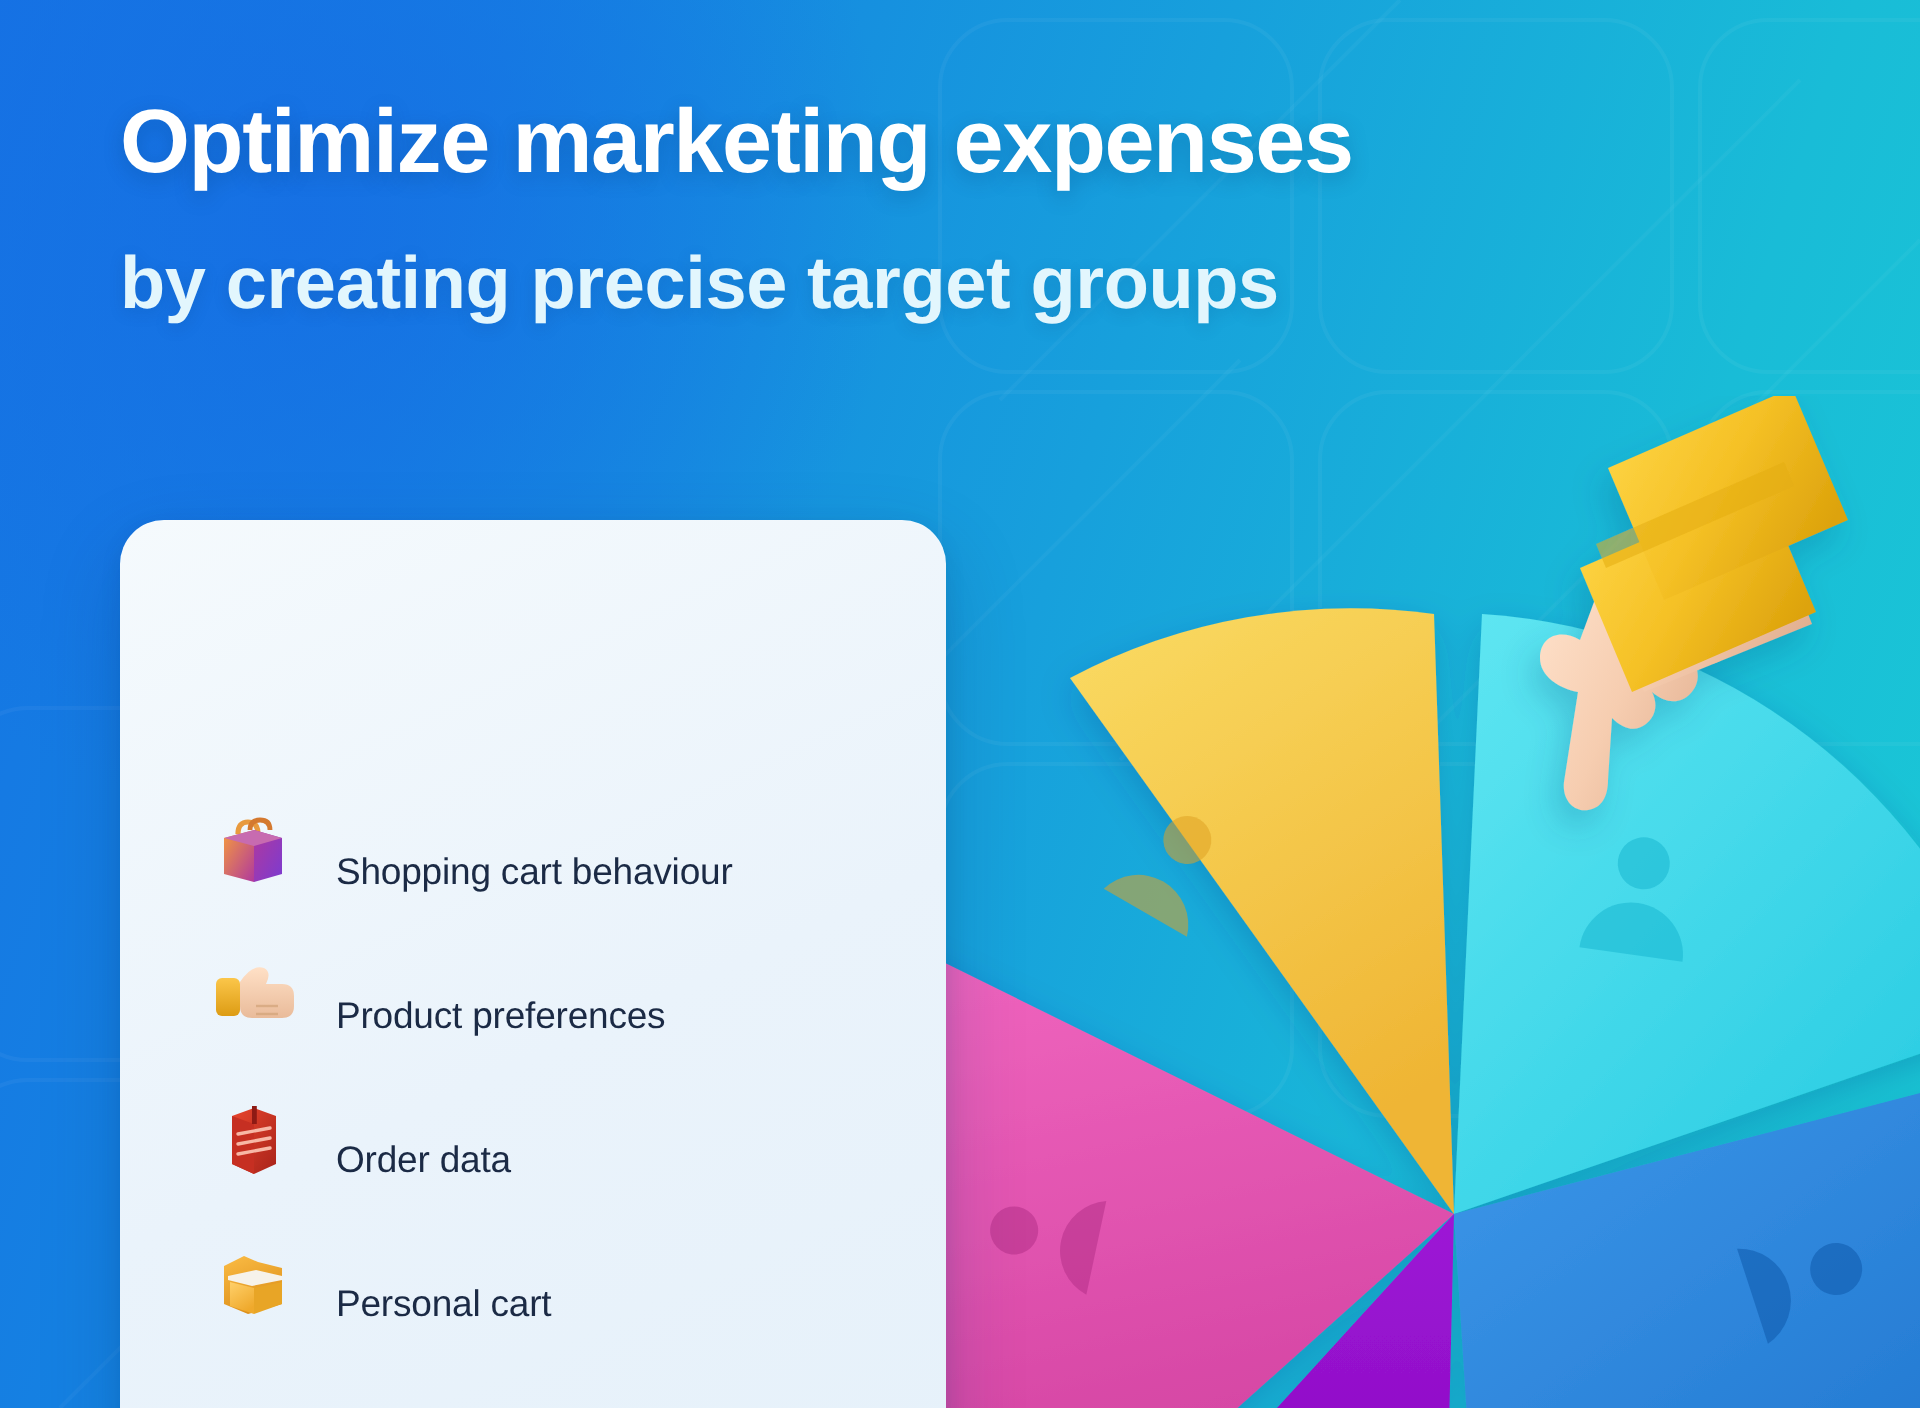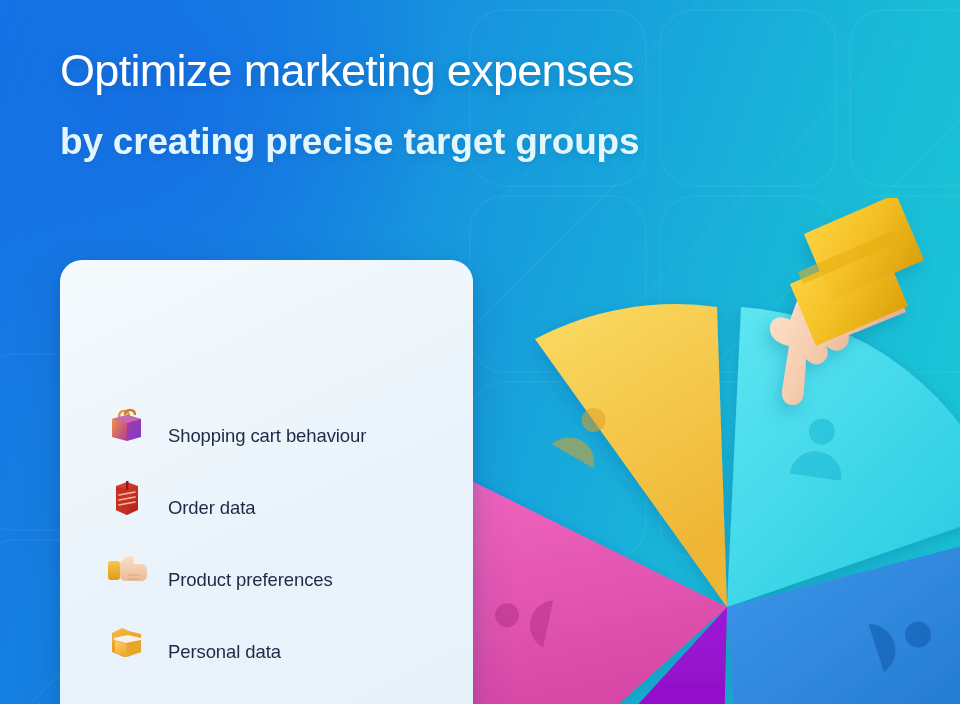--- a/index.html
+++ b/index.html
@@ -17,21 +17,21 @@
   }
   .bg-pattern{position:absolute;inset:0;opacity:.5;}
   .bg-glow{
     position:absolute;left:-160px;top:-200px;width:620px;height:620px;
     background:radial-gradient(circle at 50% 50%, rgba(22,110,228,.85), rgba(22,110,228,0) 68%);
   }
 
   
   .headline{
     position:absolute;left:60px;top:48px;width:870px;
-    color:#ffffff;font-size:45px;font-weight:400;letter-spacing:-.7px;
+    color:#ffffff;font-size:45px;font-weight:700;letter-spacing:-.7px;
     line-height:1.04;
     text-shadow:0 3px 10px rgba(8,60,120,.28);
   }
   .subhead{
     position:absolute;left:60px;top:122px;width:870px;
     color:#e2f6fd;font-size:37px;font-weight:700;letter-spacing:-.2px;
     line-height:1.1;
     text-shadow:0 2px 8px rgba(8,60,120,.18);
   }
 
@@ -216,20 +216,44 @@
             <path d="M4 13 L19 9 L19 35 L4 31 Z" fill="url(#bagL)"></path>
             <path d="M19 9 L33 13 L33 31 L19 35 Z" fill="url(#bagR)"></path>
             <path d="M4 13 L19 9 L33 13 L19 17 Z" fill="#c76bb0"></path>
           </svg>
         </span>
         <span class="li-label">Shopping cart behaviour</span>
       </div>
 
       <div class="list-item">
         <span class="li-icon">
+          <svg width="42" height="34" viewBox="0 0 42 34">
+            <defs>
+              <linearGradient id="skinG" x1="0" y1="0" x2="0" y2="1">
+                <stop offset="0%" stop-color="#ffe0c6"></stop>
+                  <stop offset="100%" stop-color="#e9bb9a"></stop>
+              </linearGradient>
+              <linearGradient id="cuffG" x1="0" y1="0" x2="0" y2="1">
+                <stop offset="0%" stop-color="#fbc64a"></stop>
+                  <stop offset="100%" stop-color="#dd9c14"></stop>
+              </linearGradient>
+            </defs>
+            <path d="M14 10 q6 -9 12 -7 q4 2 1 8 l8 0 q6 0 6 6 l0 5 q0 6 -6 6 l-15 0 q-6 0 -6 -6 z" fill="url(#skinG)"></path>
+            <rect x="2" y="8" width="12" height="19" rx="3" fill="url(#cuffG)"></rect>
+            <g stroke="#d2a277" stroke-width="1.2" stroke-opacity=".7">
+              <line x1="22" y1="22" x2="33" y2="22"></line>
+              <line x1="22" y1="26" x2="33" y2="26"></line>
+            </g>
+          </svg>
+        </span>
+        <span class="li-label">Product preferences</span>
+      </div>
+
+      <div class="list-item">
+        <span class="li-icon">
           <svg width="34" height="38" viewBox="0 0 34 38">
             <defs>
               <linearGradient id="docG" x1="0" y1="0" x2="1" y2="1">
                 <stop offset="0%" stop-color="#e8452d"></stop>
                   <stop offset="100%" stop-color="#a8231a"></stop>
               </linearGradient>
             </defs>
             <path d="M6 7 L17 3 L28 7 L28 31 L17 36 L6 31 Z" fill="url(#docG)"></path>
             <path d="M6 7 L17 11 L17 36 L6 31 Z" fill="#c62f22"></path>
             <rect x="16" y="2" width="2.4" height="9" fill="#8e1a14"></rect>
@@ -238,62 +262,38 @@
               <line x1="9" y1="21" x2="25" y2="18"></line>
               <line x1="9" y1="26" x2="25" y2="23"></line>
             </g>
           </svg>
         </span>
         <span class="li-label">Order data</span>
       </div>
 
       <div class="list-item">
         <span class="li-icon">
-          <svg width="42" height="34" viewBox="0 0 42 34">
-            <defs>
-              <linearGradient id="skinG" x1="0" y1="0" x2="0" y2="1">
-                <stop offset="0%" stop-color="#ffe0c6"></stop>
-                  <stop offset="100%" stop-color="#e9bb9a"></stop>
-              </linearGradient>
-              <linearGradient id="cuffG" x1="0" y1="0" x2="0" y2="1">
-                <stop offset="0%" stop-color="#fbc64a"></stop>
-                  <stop offset="100%" stop-color="#dd9c14"></stop>
-              </linearGradient>
-            </defs>
-            <path d="M14 10 q6 -9 12 -7 q4 2 1 8 l8 0 q6 0 6 6 l0 5 q0 6 -6 6 l-15 0 q-6 0 -6 -6 z" fill="url(#skinG)"></path>
-            <rect x="2" y="8" width="12" height="19" rx="3" fill="url(#cuffG)"></rect>
-            <g stroke="#d2a277" stroke-width="1.2" stroke-opacity=".7">
-              <line x1="22" y1="22" x2="33" y2="22"></line>
-              <line x1="22" y1="26" x2="33" y2="26"></line>
-            </g>
-          </svg>
-        </span>
-        <span class="li-label">Product preferences</span>
-      </div>
-
-      <div class="list-item">
-        <span class="li-icon">
           <svg width="40" height="36" viewBox="0 0 40 36">
             <defs>
               <linearGradient id="folA" x1="0" y1="0" x2="0.4" y2="1">
                 <stop offset="0%" stop-color="#fbbc45"></stop>
                   <stop offset="100%" stop-color="#dd901a"></stop>
               </linearGradient>
               <linearGradient id="folB" x1="0" y1="0" x2="0.5" y2="1">
                 <stop offset="0%" stop-color="#ffd06a"></stop>
                   <stop offset="100%" stop-color="#efa92c"></stop>
               </linearGradient>
             </defs>
             <path d="M5 9 L15 4 L22 7 L34 10 L34 28 L17 33 L5 28 Z" fill="url(#folA)"></path>
             <path d="M7 14 L21 11 L34 14 L34 16 L19 19 L7 16 Z" fill="#f6f2ea"></path>
             <path d="M8 17 L20 20 L20 33 L8 29 Z" fill="url(#folB)"></path>
             <path d="M20 20 L34 17 L34 28 L20 33 Z" fill="#e8a526"></path>
           </svg>
         </span>
-        <span class="li-label">Personal data</span>
+        <span class="li-label">Personal cart</span>
       </div>
 
     </div>
   </div>
 
   <div class="headline">Optimize marketing expenses</div>
   <div class="subhead">by creating precise target groups</div>
 
 </div>
 

